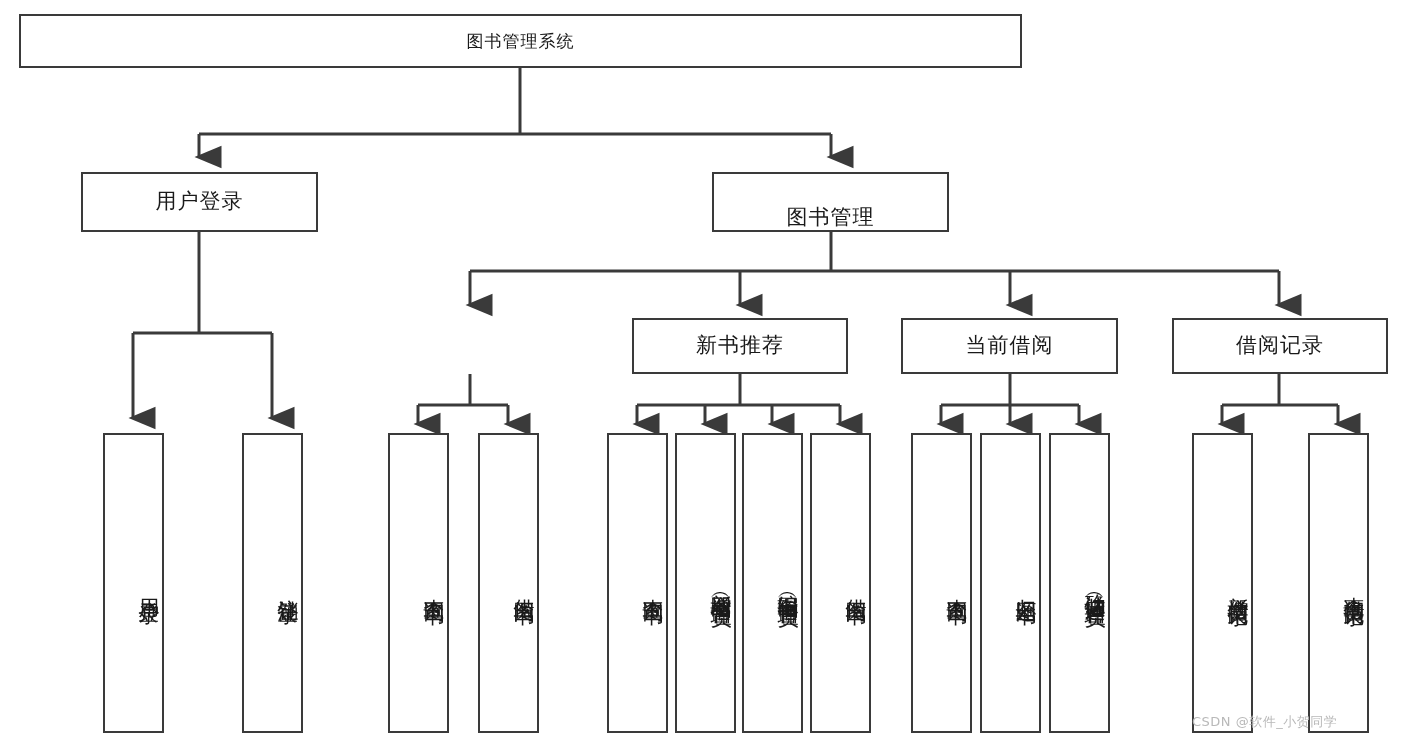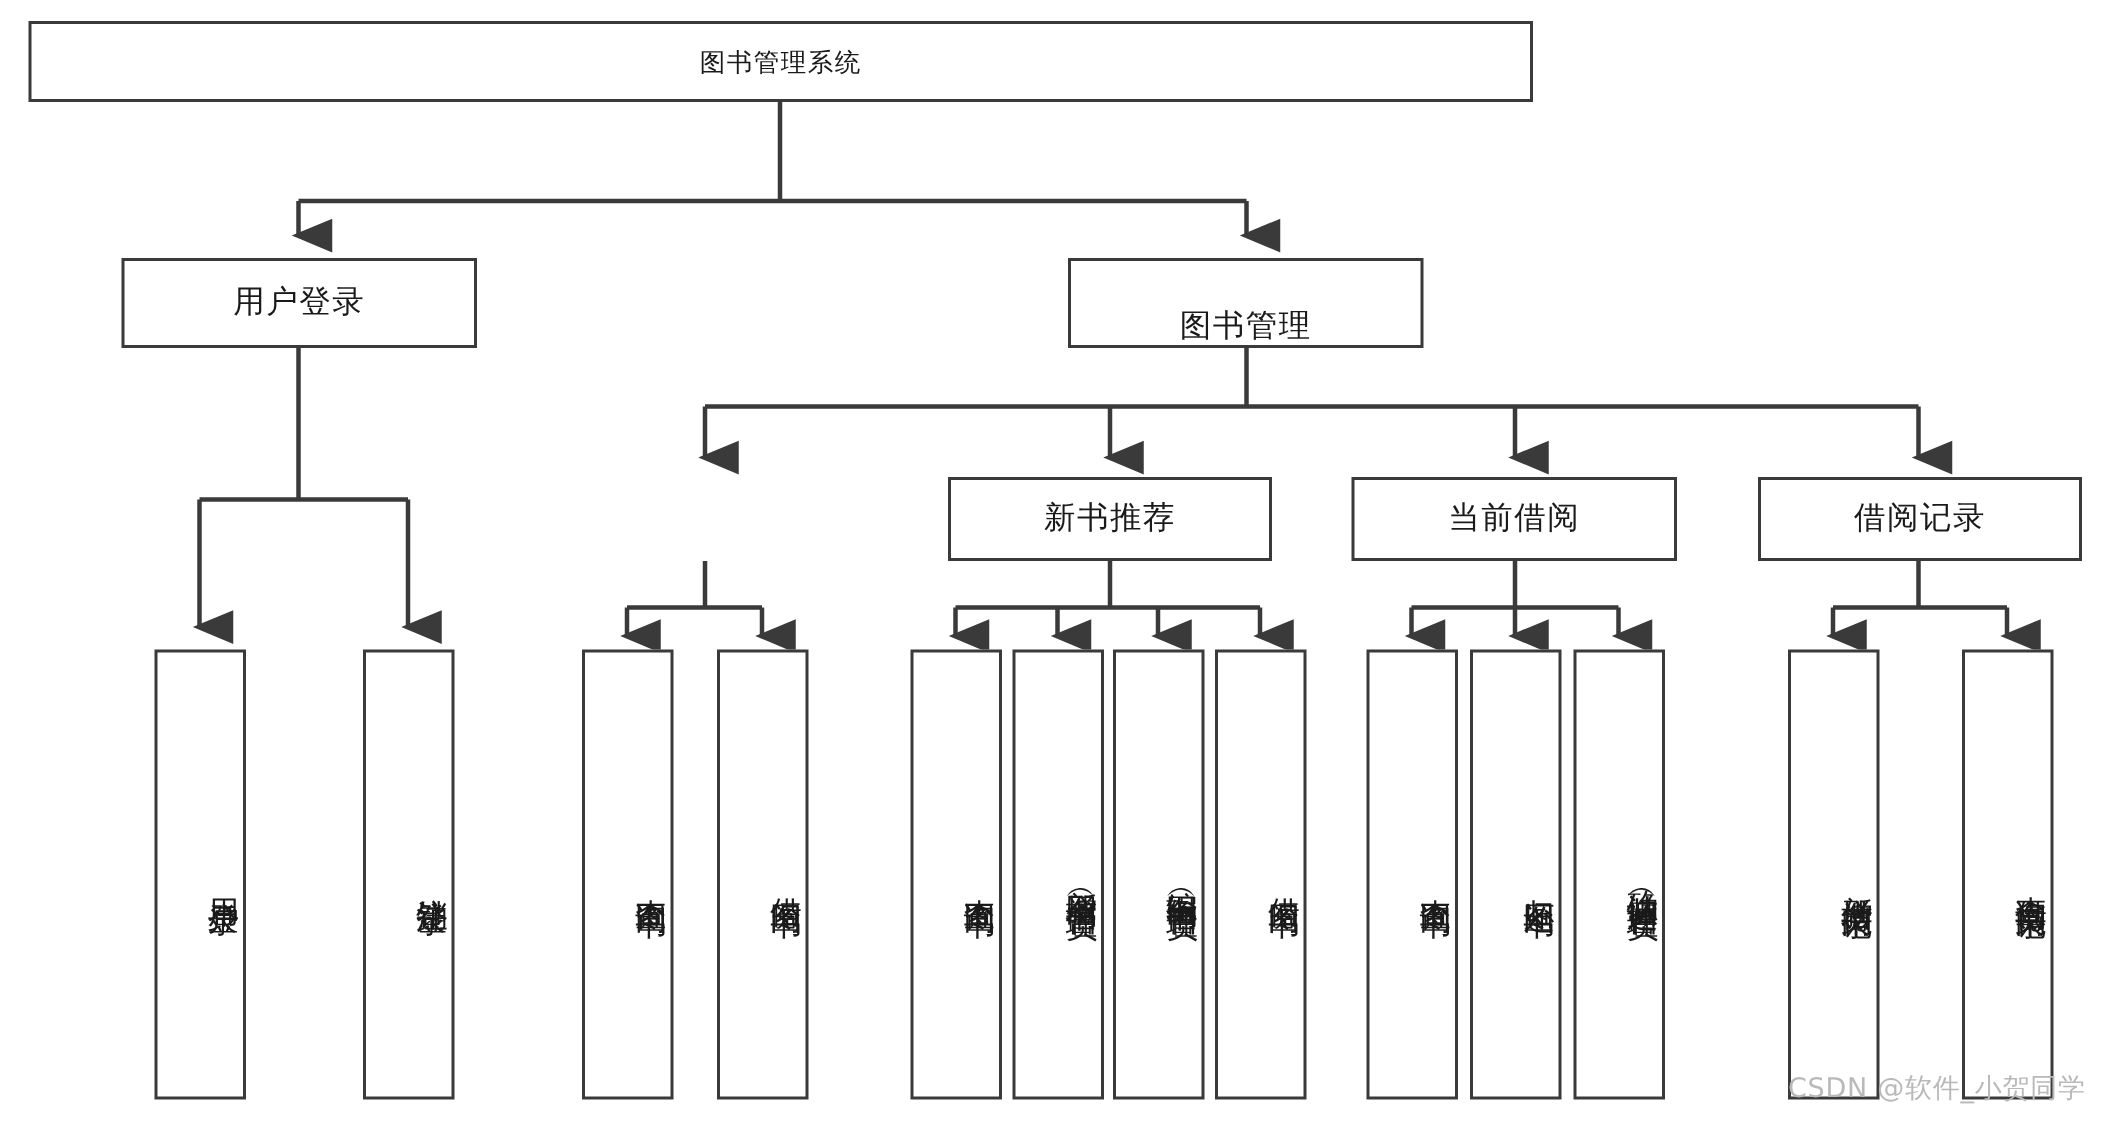--- a/index.html
+++ b/index.html
@@ -56,21 +56,21 @@
   svg.links {
     position: absolute;
     left: 0;
     top: 0;
     width: 1405px;
     height: 747px;
     pointer-events: none;
   }
   .watermark {
     position: absolute;
-    font-size: 18px;
+    font-size: 13px;
     color: #b9b9b9;
     letter-spacing: 0.5px;
     white-space: nowrap;
   }
 </style>
 </head>
 <body>
 
 <div id="canvas">
 

